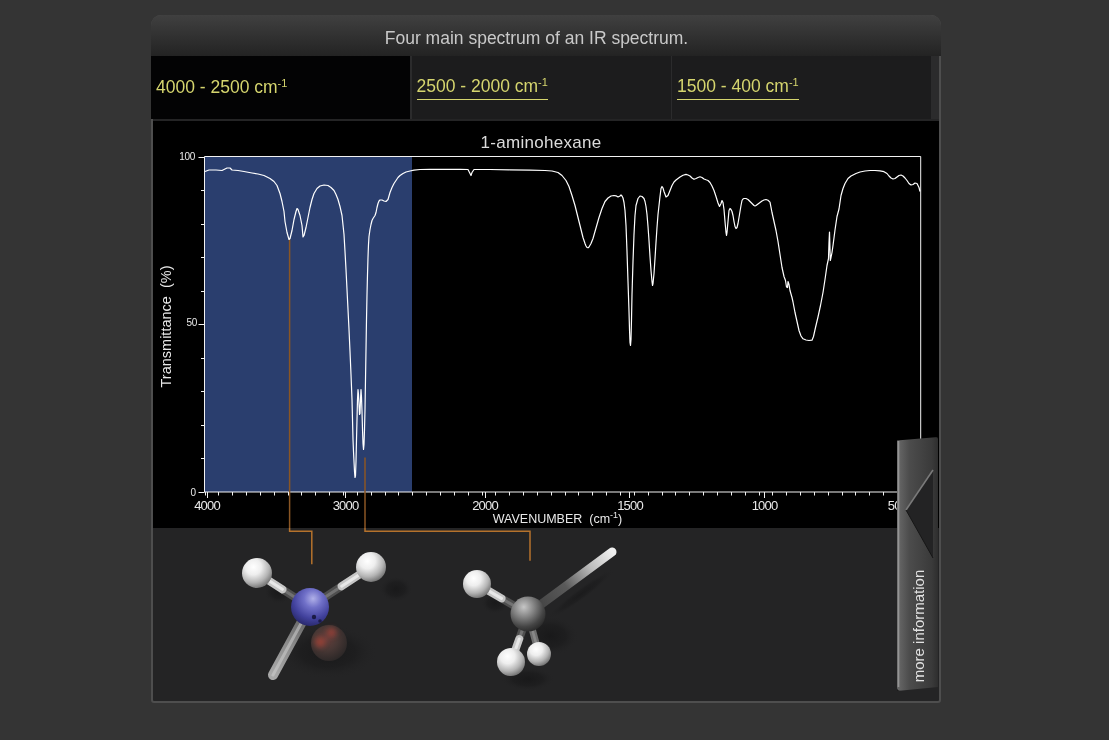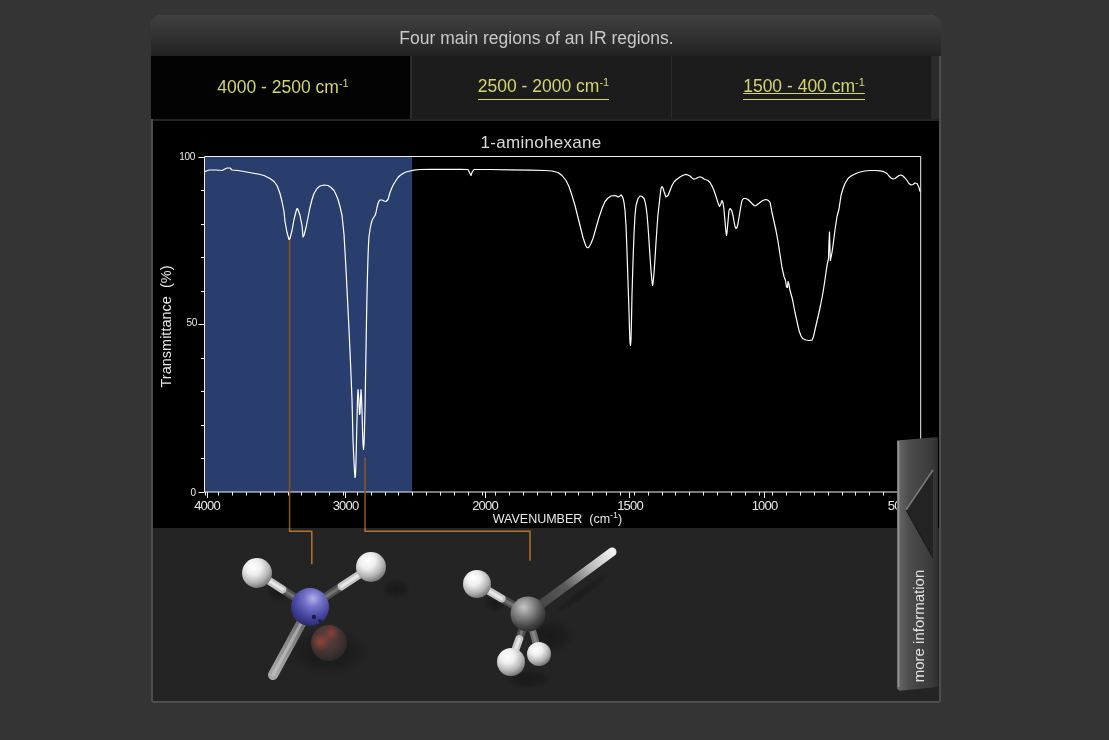--- a/index.html
+++ b/index.html
@@ -5,35 +5,35 @@
 html,body{margin:0;padding:0;background:#343434;width:1109px;height:740px;overflow:hidden;
 font-family:"Liberation Sans",sans-serif;}
 #panel{position:absolute;left:151px;top:15px;width:790px;height:688px;background:#242425;
 border-radius:10px 10px 3px 3px;box-sizing:border-box;border:2px solid #4e4e4e;}
 #titlebar{position:absolute;left:151px;top:15px;width:790px;height:41px;padding-right:19px;box-sizing:border-box;
 background:linear-gradient(#404040,#303030 55%,#232323);border-radius:10px 10px 0 0;
 color:#c9c9c9;font-size:17.5px;text-align:center;line-height:46px;}
 #tabs{position:absolute;left:151px;top:56px;width:788px;height:63px;background:#2b2b2c;
 display:flex;}
 .tab{flex:1;background:#1c1c1d;color:#d5d56e;font-size:17.5px;display:flex;
-align-items:center;justify-content:center;margin-right:1.5px;padding-left:5px;box-sizing:border-box;}
-.tab:last-child{margin-right:8px;text-decoration:underline;}
+align-items:center;justify-content:flex-start;margin-right:1.5px;padding-left:5px;box-sizing:border-box;}
+.tab:last-child{margin-right:8px;}
 .tab.active{background:#030304;}
 .tab span.u{border-bottom:1.5px solid #d5d56e;padding-bottom:2px;}
 sup{font-size:11px;vertical-align:6px;letter-spacing:0;}
 #chart{position:absolute;left:153px;top:121px;width:786px;height:407px;}
 #mols{position:absolute;left:153px;top:528px;width:786px;height:173px;}
 #moreinfo{position:absolute;left:897px;top:437px;width:41px;height:254px;
 background:linear-gradient(90deg,#6a6a6a,#4c4c4c 30%,#3a3a3a 85%,#2e2e2e);
 border-radius:4px 2px 2px 4px;z-index:5;box-shadow:0 2px 3px rgba(0,0,0,.5);clip-path:polygon(0 3.5px,100% 0,100% calc(100% - 4px),0 100%);}
 </style>
 </head>
 <body>
 <div id="panel"></div>
-<div id="titlebar">Four main regions of an IR regions.</div>
+<div id="titlebar">Four main spectrum of an IR spectrum.</div>
 <div id="tabs">
 <div class="tab active">
       <span>4000 - 2500 cm<sup>-1</sup></span>
     </div>
 <div class="tab">
       <span class="u">2500 - 2000 cm<sup>-1</sup></span>
     </div>
 <div class="tab">
       <span class="u">1500 - 400 cm<sup>-1</sup></span>
     </div>

